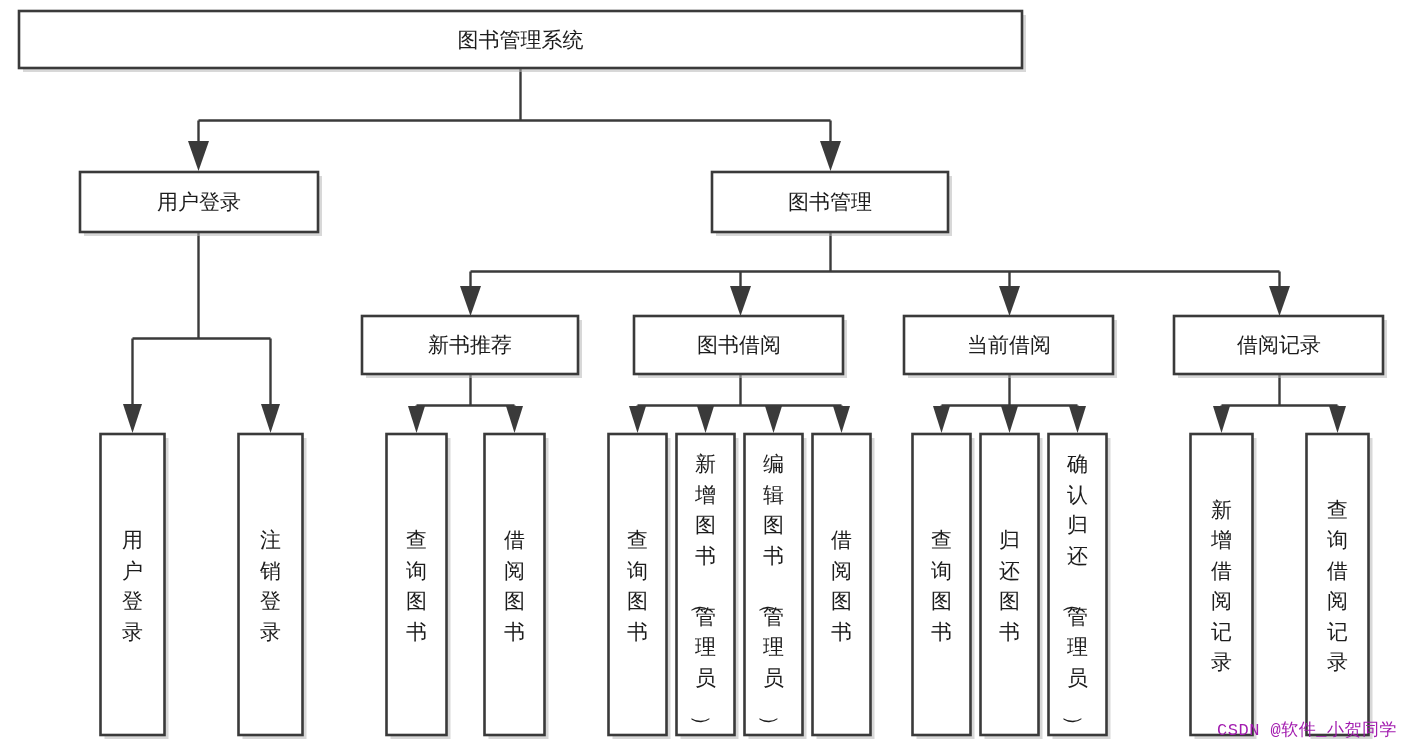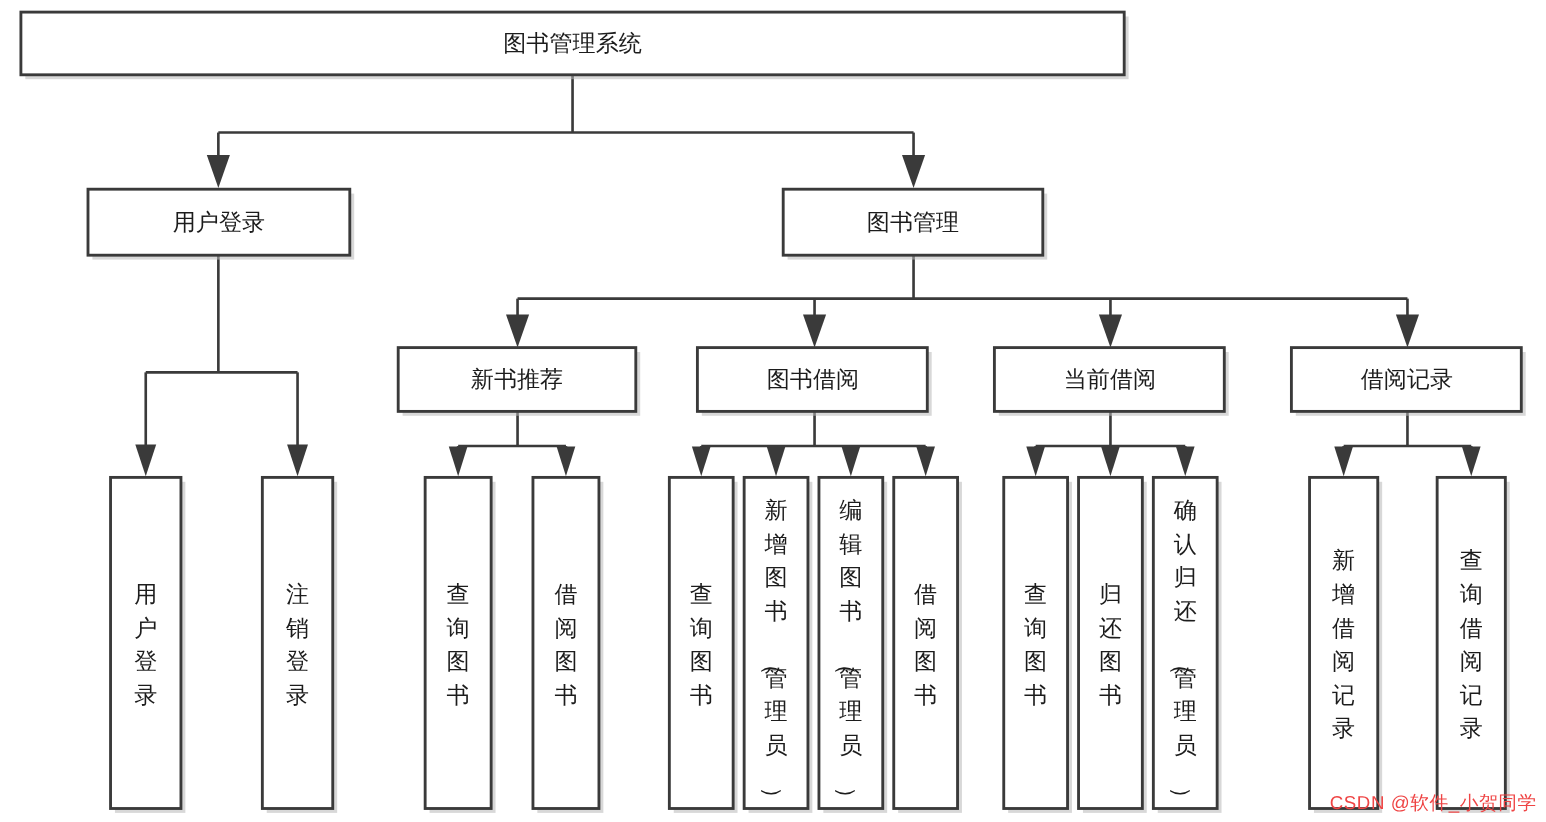--- a/index.html
+++ b/index.html
@@ -57,23 +57,23 @@
   .node-label-v-char {
     font-family: "DejaVu Sans", "Liberation Sans", sans-serif;
     font-size: 21px;
     fill: #1c1c1c;
     text-anchor: middle;
   }
   .watermark-text {
     position: absolute;
     right: 8px;
     bottom: 6px;
-    font-family: Liberation Sans, sans-serif;
+    font-family: Liberation Mono, monospace;
     font-size: 17px;
-    color: #ef4444;
+    color: #a21caf;
     white-space: nowrap;
     letter-spacing: 0.5px;
     user-select: none;
   }
 </style>
 </head>
 <body>
 
 <div id="diagram-root">
 

